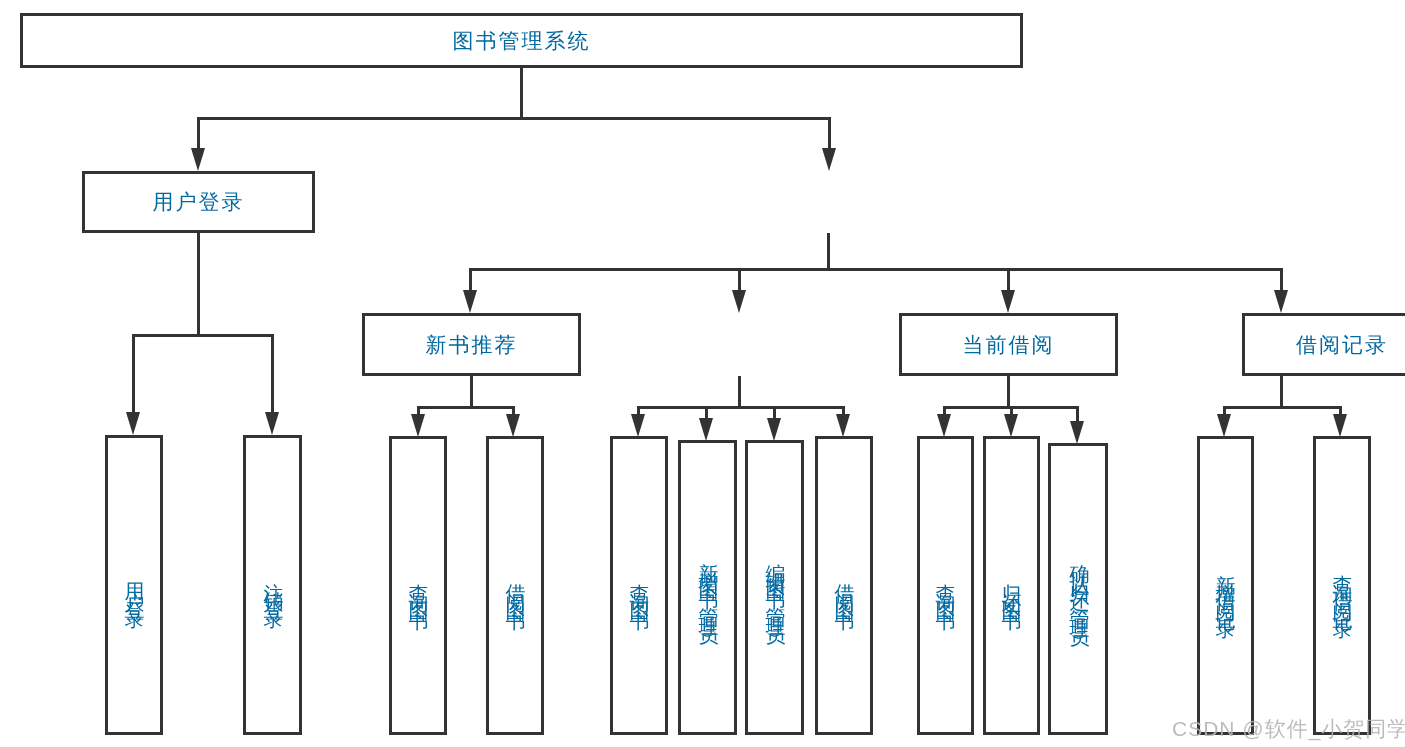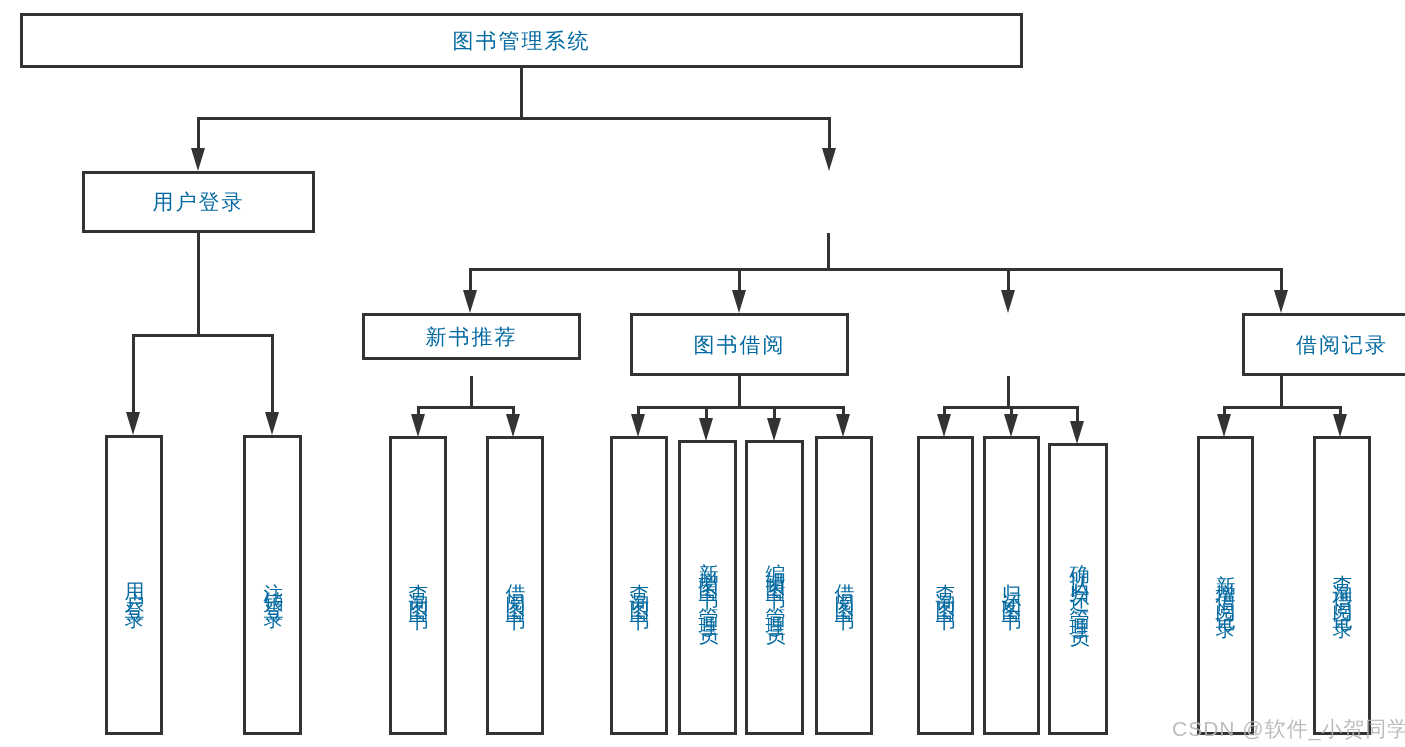--- a/index.html
+++ b/index.html
@@ -87,24 +87,24 @@
   <div class="hline" style="left:469px; top:268px; width:813px;"></div>
   <div class="vline" style="left:469px; top:268px; height:24px;"></div>
   <div class="tri" style="left:463px; top:290px;"></div>
   <div class="vline" style="left:738px; top:268px; height:24px;"></div>
   <div class="tri" style="left:732px; top:290px;"></div>
   <div class="vline" style="left:1007px; top:268px; height:24px;"></div>
   <div class="tri" style="left:1001px; top:290px;"></div>
   <div class="vline" style="left:1280px; top:268px; height:24px;"></div>
   <div class="tri" style="left:1274px; top:290px;"></div>
 
-  <div class="box hbox" style="left:362px; top:313px; width:219px; height:47px;">新书推荐</div>
+  <div class="box hbox" style="left:362px; top:313px; width:219px; height:63px;">新书推荐</div>
 
-  <div class="box hbox" style="left:630px; top:313px; width:219px; height:63px;">图书借阅</div>
 
+  <div class="box hbox" style="left:899px; top:313px; width:219px; height:63px;">当前借阅</div>
 
   <div class="box hbox" style="left:1242px; top:313px; width:200px; height:63px;">借阅记录</div>
 
   <div class="vline" style="left:470px; top:376px; height:33px;"></div>
   <div class="hline" style="left:417px; top:406px; width:98px;"></div>
   <div class="vline" style="left:417px; top:406px; height:9px;"></div>
   <div class="tri" style="left:411px; top:414px;"></div>
   <div class="vline" style="left:512px; top:406px; height:9px;"></div>
   <div class="tri" style="left:506px; top:414px;"></div>
 

